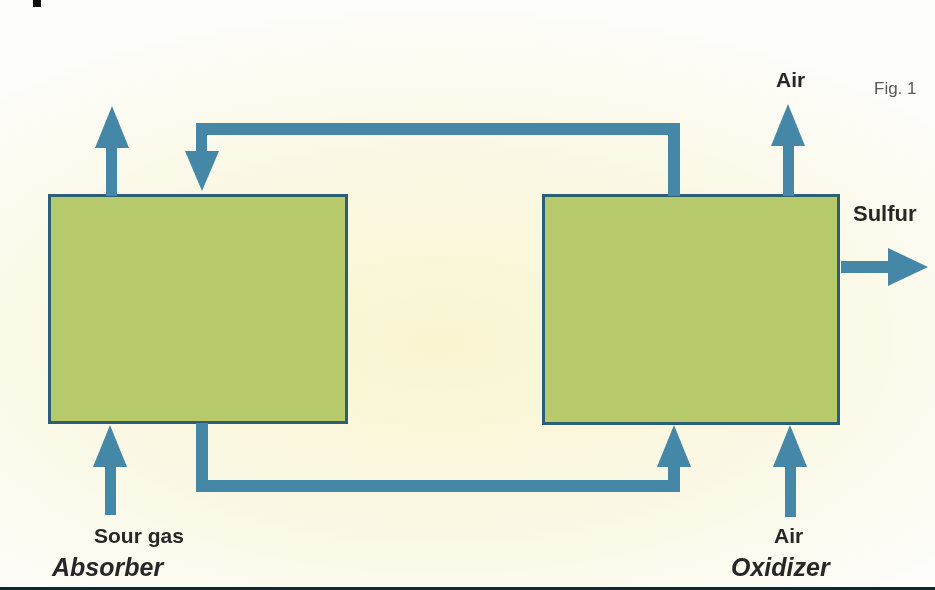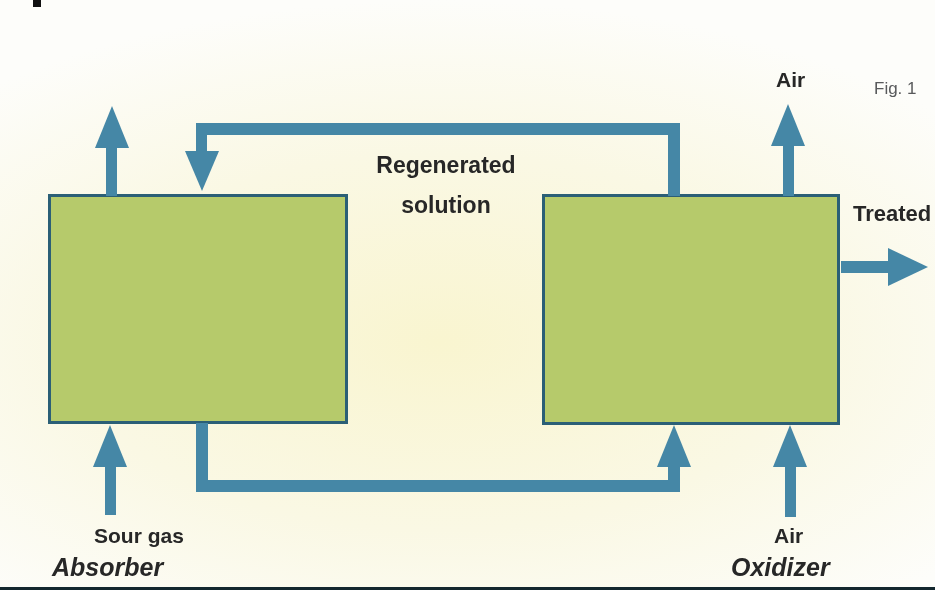--- a/index.html
+++ b/index.html
@@ -147,25 +147,21 @@
     <div id="sg-shaft" class="shaft-v"></div>
     <div id="sg-head" class="head-up"></div>
   </div>
 
   <div>
     <div id="ab-shaft" class="shaft-v"></div>
     <div id="ab-head" class="head-up"></div>
   </div>
 
   <div id="lbl-air-top" class="lbl">Air</div>
-  <div id="lbl-regen" class="lbl">
-    <div>Regenerated</div>
-    <div>solution</div>
-  </div>
-  <div id="lbl-sulfur" class="lbl">Treated</div>
+  <div id="lbl-sulfur" class="lbl">Sulfur</div>
   <div id="lbl-sour-gas" class="lbl">Sour gas</div>
   <div id="lbl-air-bottom" class="lbl">Air</div>
 
   <div id="lbl-oxidizer" class="vessel-name">Oxidizer</div>
   <div id="lbl-absorber" class="vessel-name">Absorber</div>
 
   <div id="bottom-rule"></div>
 </div>
 
 </body></html>

